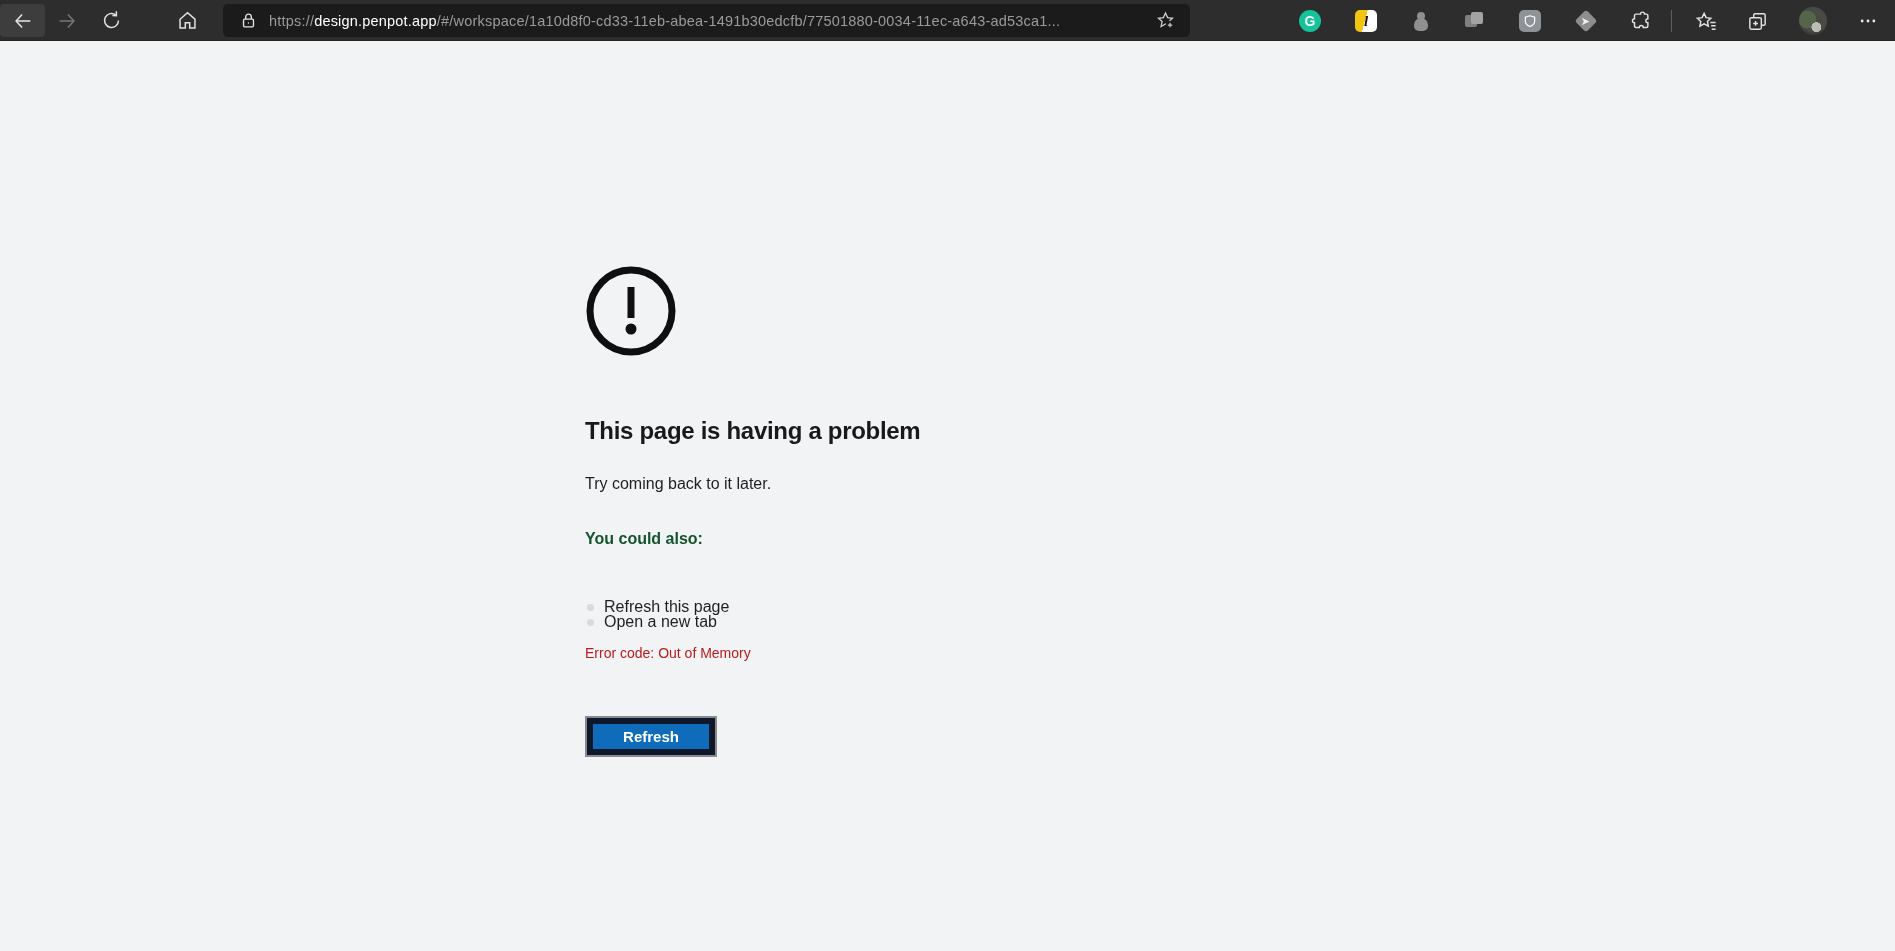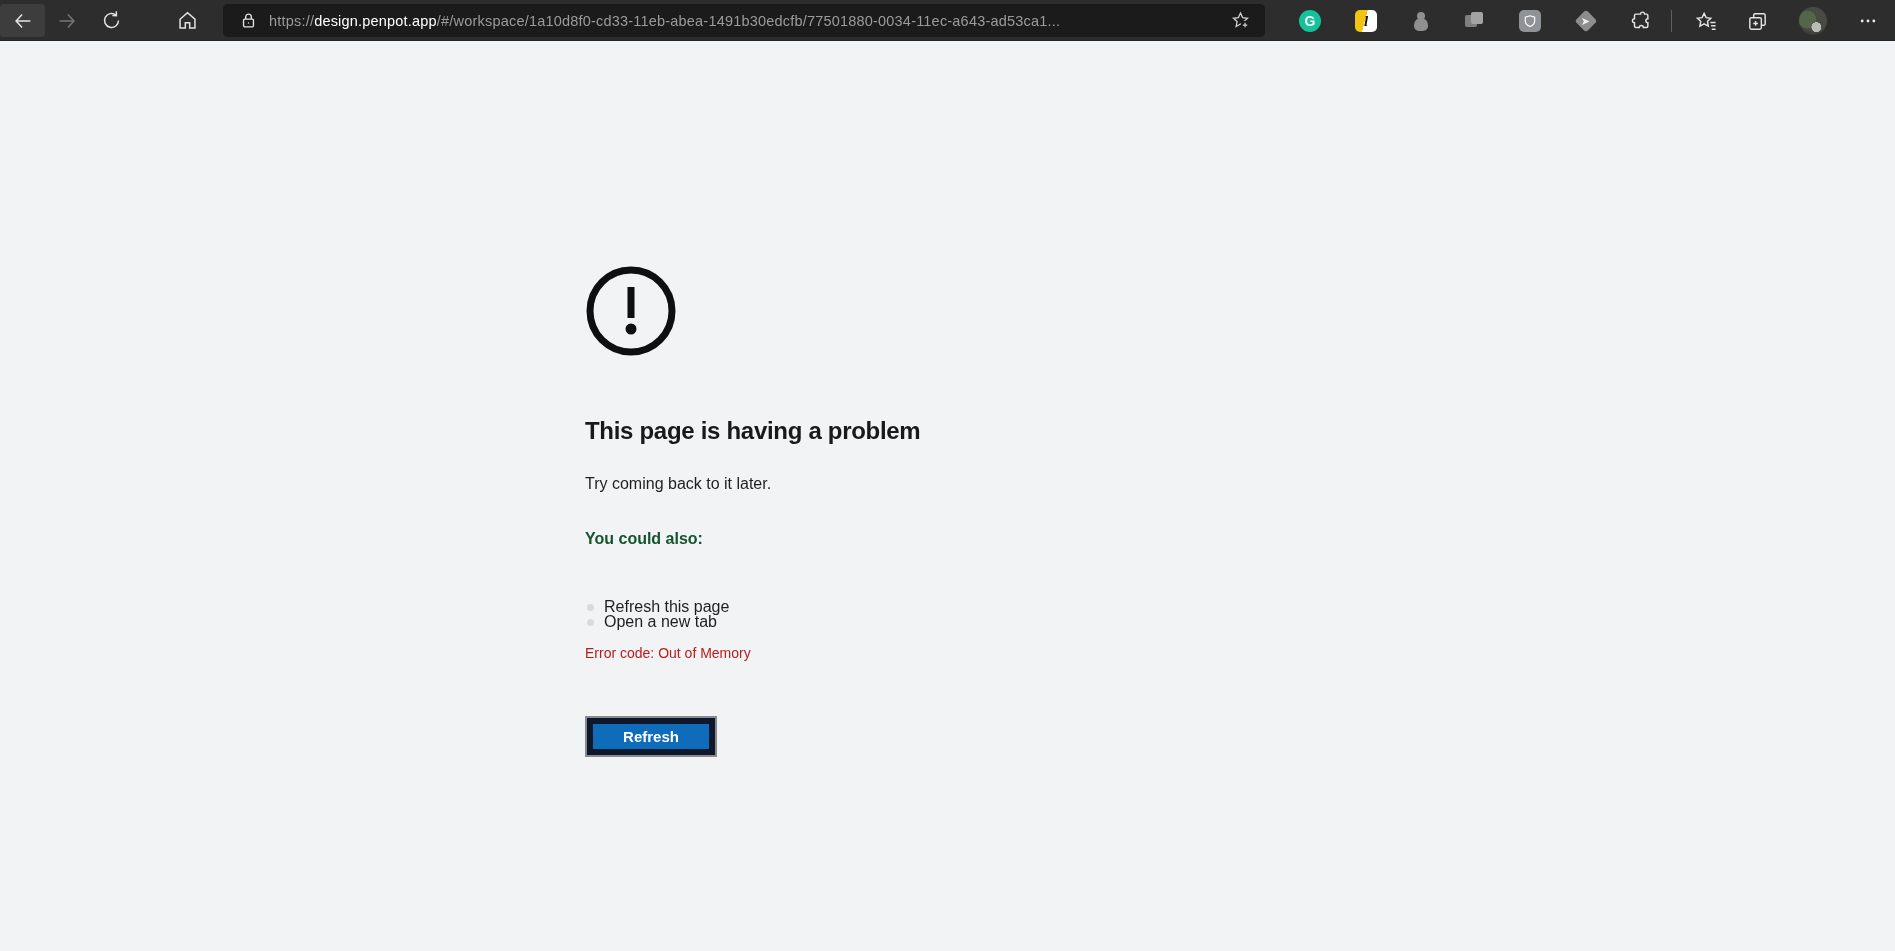--- a/index.html
+++ b/index.html
@@ -21,21 +21,21 @@
     display:flex; align-items:center; justify-content:center;
     border-radius:4px; cursor:pointer;
   }
   .tb-btn svg { display:block; }
   .tb-back { left:0; width:45px; background:#3e3d3d; }
   .tb-forward { left:47px; }
   .tb-refresh { left:91px; }
   .tb-home { left:167px; }
 
   .addressbar {
-    position:absolute; left:223px; top:4px; width:1042px; height:33px;
+    position:absolute; left:223px; top:4px; width:967px; height:33px;
     background:#1b1b1b; border-radius:5px;
     display:flex; align-items:center; padding:0 10px 0 12px; cursor:text;
   }
   .lock-wrap { width:26px; display:flex; align-items:center; justify-content:center; cursor:pointer; }
   .url-text {
     margin-left:8px; font-size:14.5px; letter-spacing:.2px; white-space:nowrap;
     overflow:hidden; color:#9b9b9b;
   }
   .url-text .domain { color:#ffffff; }
   .fav-star { margin-left:auto; width:30px; display:flex; align-items:center; justify-content:center; cursor:pointer; }

